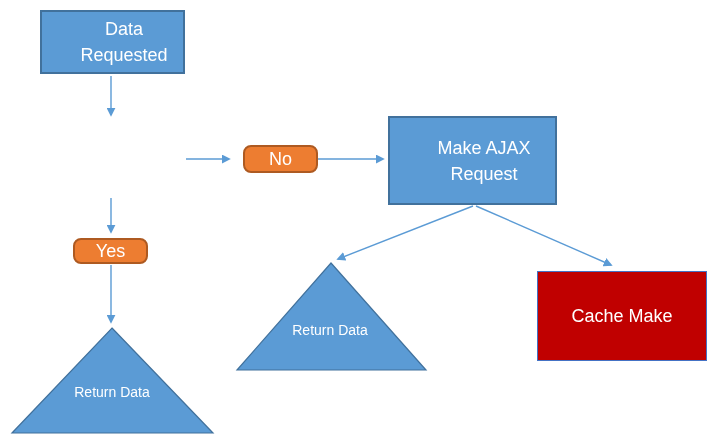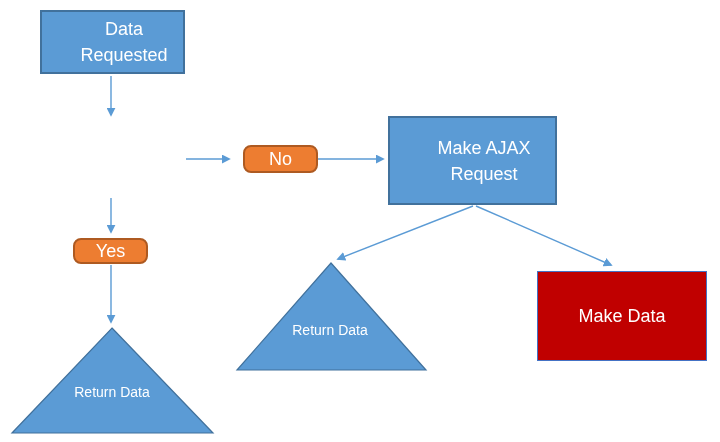--- a/index.html
+++ b/index.html
@@ -90,20 +90,20 @@
 
   <div class="node proc n-make-ajax">
     <span>Make AJAX Request</span>
   </div>
 
   <div class="node pill n-yes">
     <span>Yes</span>
   </div>
 
   <div class="node n-cache-data">
-    <span>Make Data</span>
+    <span>Cache Make</span>
   </div>
 
   <div class="tri-label tl-left">Return Data</div>
 
   <div class="tri-label tl-mid">Return Data</div>
 
 </div>
 
 </body></html>

